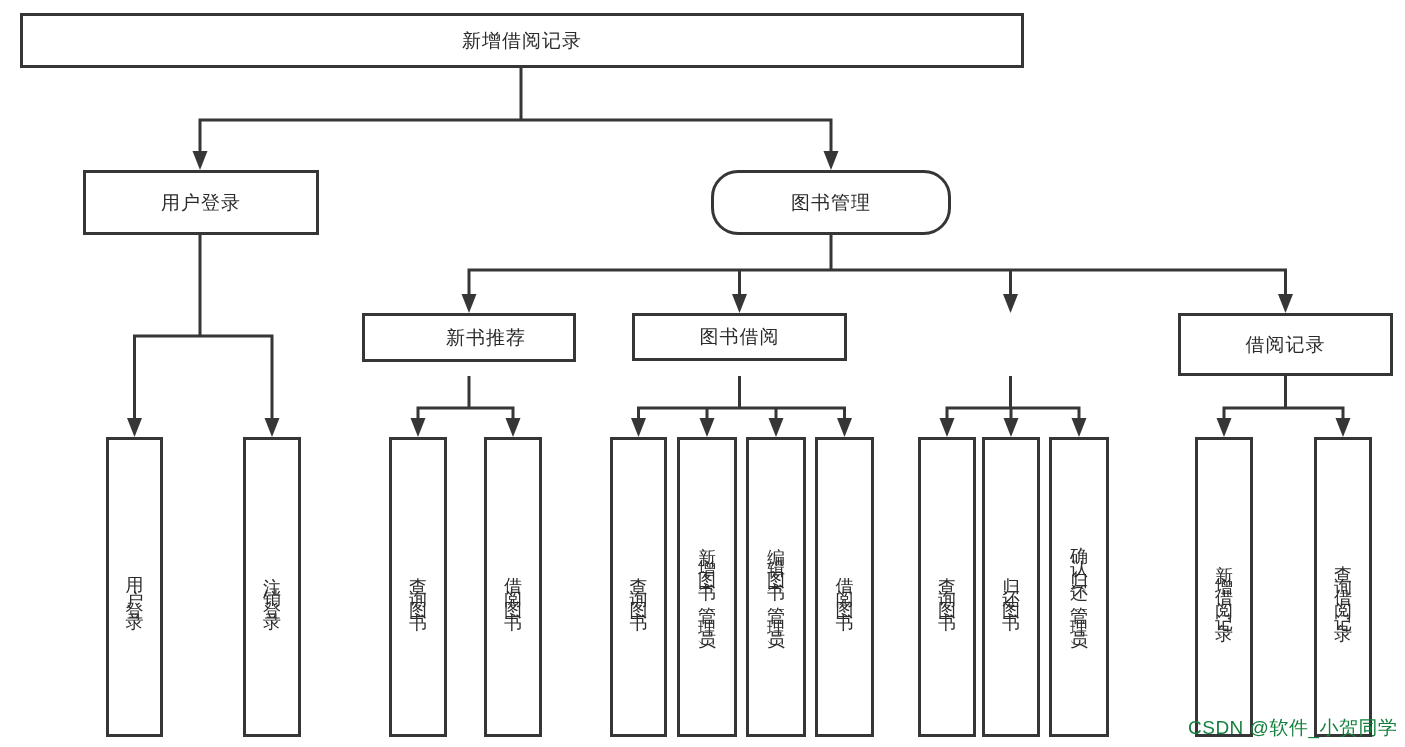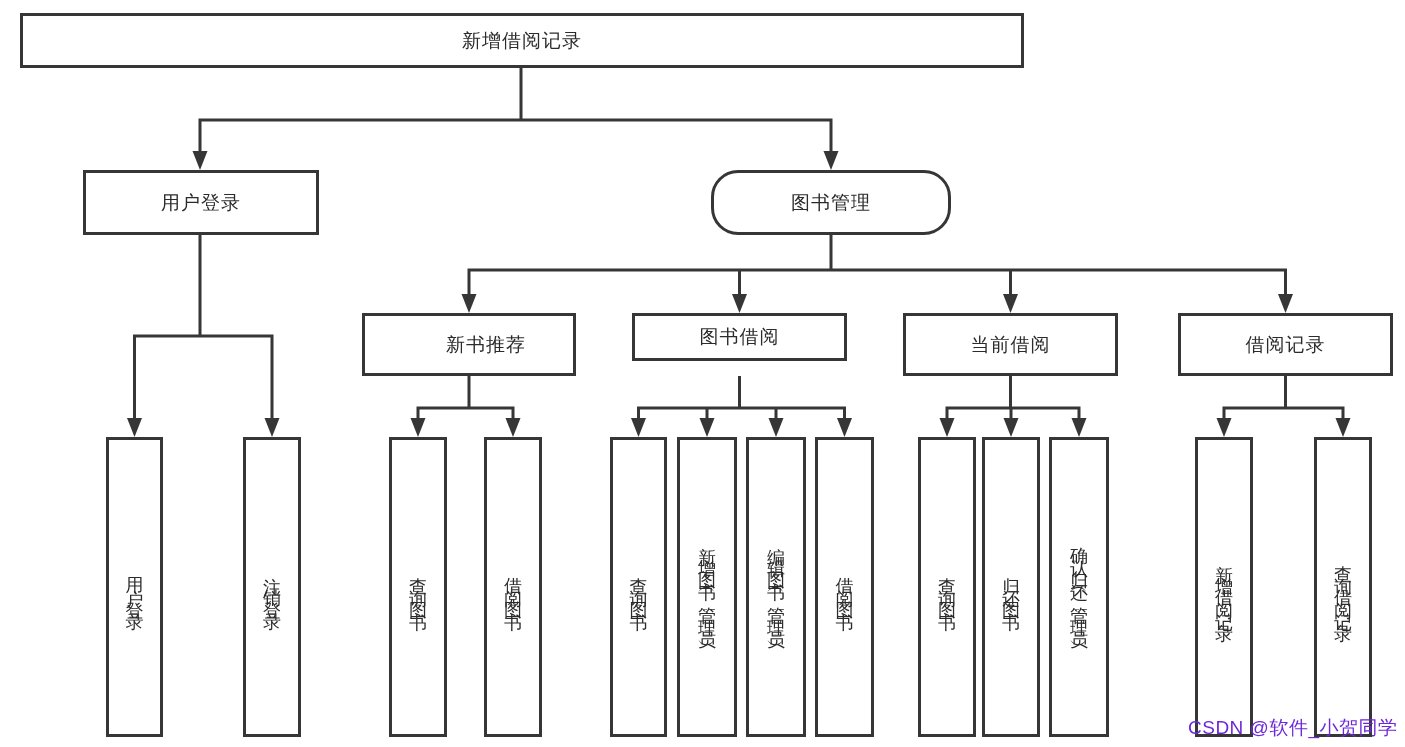--- a/index.html
+++ b/index.html
@@ -41,21 +41,21 @@
     writing-mode: vertical-rl;
     letter-spacing: 12px;
     line-height: 1;
   }
   
   #box-root          { left: 20px;   top: 13px;  width: 1004px; height: 55px; }
   
   #box-user-login    { left: 83px;   top: 170px; width: 236px;  height: 65px; }
   #box-book-mgmt     { left: 711px;  top: 170px; width: 240px;  height: 65px; border-radius: 27px; }
   
-  #box-new-book      { left: 362px;  top: 313px; width: 214px;  height: 63px; padding-left: 34px; }
+  #box-new-book      { left: 362px;  top: 313px; width: 214px;  height: 49px; padding-left: 34px; }
   #box-book-borrow   { left: 632px;  top: 313px; width: 215px;  height: 48px; }
   #box-current       { left: 903px;  top: 313px; width: 215px;  height: 63px; }
   #box-records       { left: 1178px; top: 313px; width: 215px;  height: 63px; }
   
   #leaf-login-0      { left: 106px;  top: 437px; width: 57px; height: 300px; }
   #leaf-login-1      { left: 243px;  top: 437px; width: 58px; height: 300px; }
   #leaf-newbook-0    { left: 389px;  top: 437px; width: 58px; height: 300px; }
   #leaf-newbook-1    { left: 484px;  top: 437px; width: 58px; height: 300px; }
   #leaf-borrow-0     { left: 610px;  top: 437px; width: 57px; height: 300px; }
   #leaf-borrow-1     { left: 677px;  top: 437px; width: 60px; height: 300px; }
@@ -64,21 +64,21 @@
   #leaf-current-0    { left: 918px;  top: 437px; width: 58px; height: 300px; }
   #leaf-current-1    { left: 982px;  top: 437px; width: 58px; height: 300px; }
   #leaf-current-2    { left: 1049px; top: 437px; width: 60px; height: 300px; }
   #leaf-records-0    { left: 1195px; top: 437px; width: 58px; height: 300px; }
   #leaf-records-1    { left: 1314px; top: 437px; width: 58px; height: 300px; }
   .watermark {
     position: absolute;
     left: 1188px;
     top: 715px;
     font-size: 19px;
-    color: #6d28d9;
+    color: #15803d;
     letter-spacing: 0.5px;
     white-space: nowrap;
     z-index: 5;
   }
 </style>
 </head>
 <body>
 
 <div class="canvas">
 
@@ -122,21 +122,20 @@
     </g>
   </svg>
 
   <div class="node" id="box-root">新增借阅记录</div>
 
   <div class="node" id="box-user-login">用户登录</div>
   <div class="node" id="box-book-mgmt">图书管理</div>
 
   <div class="node" id="box-new-book">新书推荐</div>
   <div class="node" id="box-book-borrow">图书借阅</div>
-  <div class="node" id="box-current">当前借阅</div>
   <div class="node" id="box-records">借阅记录</div>
 
   <div class="leaf" id="leaf-login-0">用户登录</div>
   <div class="leaf" id="leaf-login-1">注销登录</div>
 
   <div class="leaf" id="leaf-newbook-0">查询图书</div>
   <div class="leaf" id="leaf-newbook-1">借阅图书</div>
 
   <div class="leaf" id="leaf-borrow-0">查询图书</div>
   <div class="leaf" id="leaf-borrow-1">新增图书（管理员）</div>

